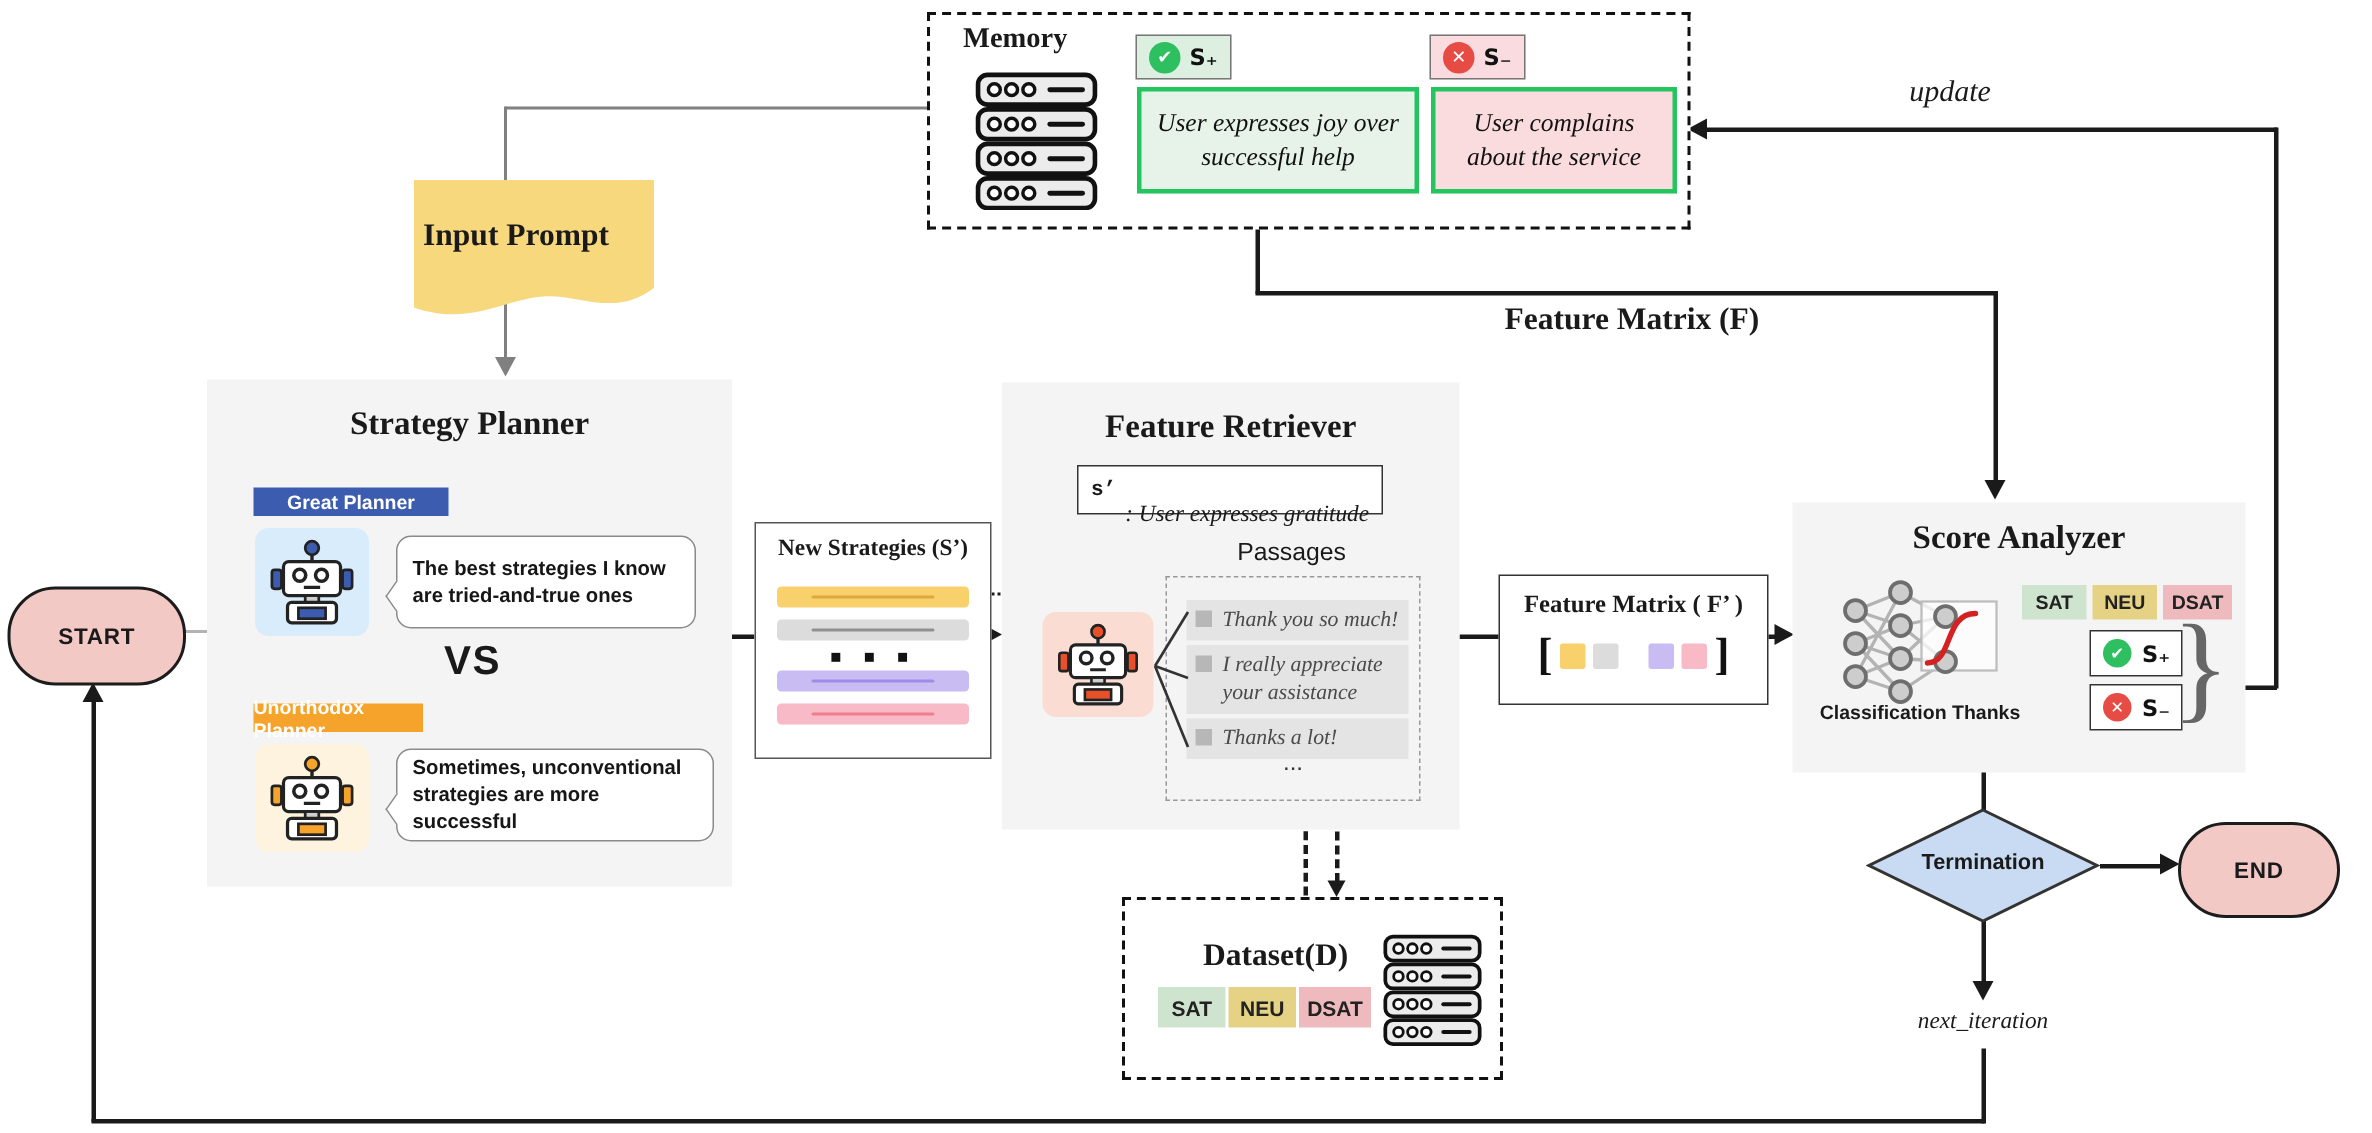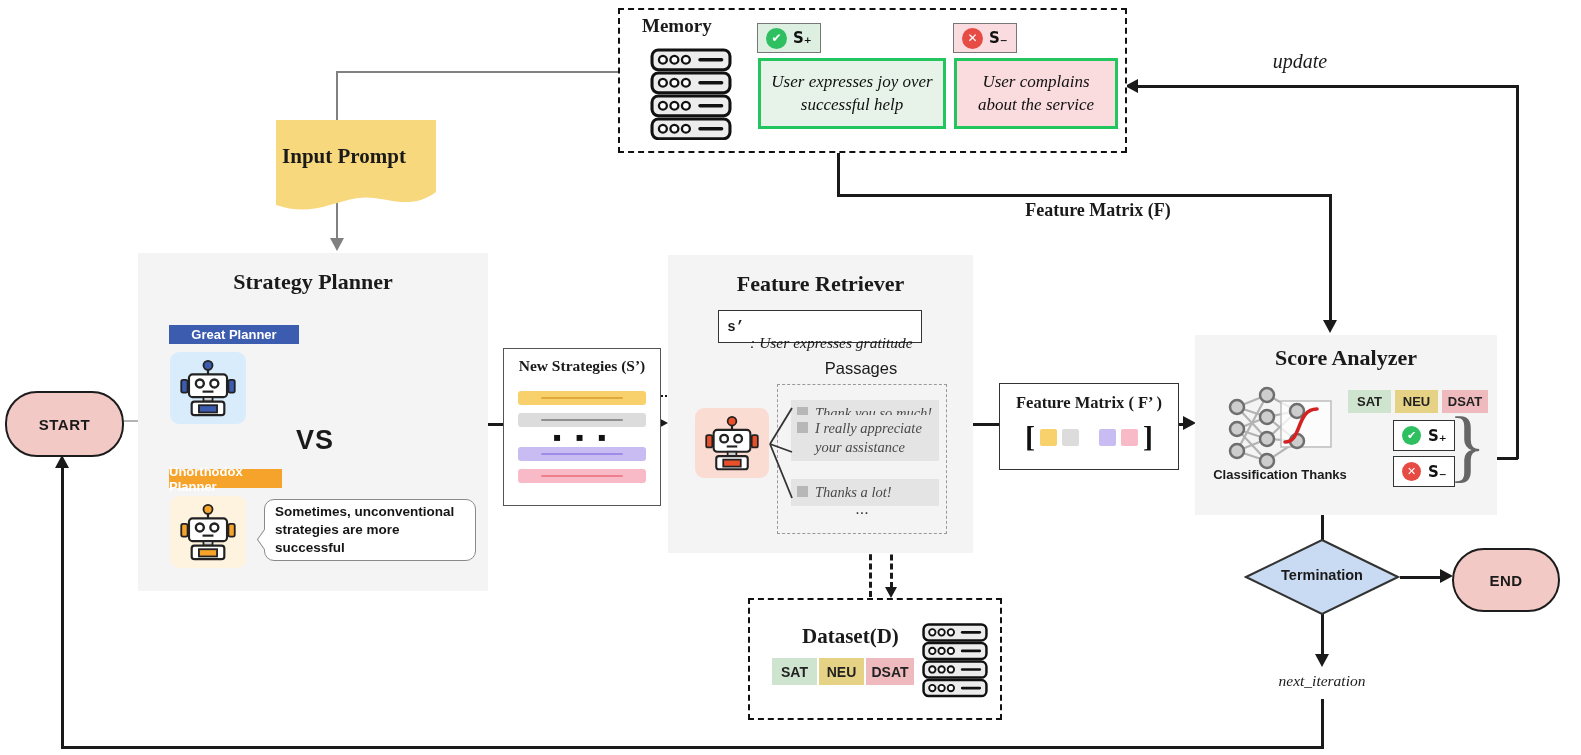--- a/index.html
+++ b/index.html
@@ -230,20 +230,21 @@
   </div>
 
   <div class="panel" style="left:138px;top:253px;width:350px;height:338px;">
     <div class="panel-title abs" style="left:0;top:16px;width:100%;">Strategy Planner</div>
     <div class="plan-badge" style="left:31px;top:72px;width:130px;background:var(--blue-badge);">Great Planner</div>
     <div class="robot-tile" style="left:32px;top:99px;width:76px;height:72px;background:var(--blue-tile);--rc:var(--blue-badge);">
       <svg width="58" height="58">
           <use href="#robot"></use>
         </svg>
     </div>
+    <div class="bubble" style="left:126px;top:104px;width:200px;height:62px;">The best strategies I know are tried-and-true ones</div>
     <div class="vs" style="left:158px;top:172px;">VS</div>
     <div class="plan-badge" style="left:31px;top:216px;width:113px;background:var(--orange-badge);">Unorthodox Planner</div>
     <div class="robot-tile" style="left:32px;top:243px;width:76px;height:72px;background:var(--orange-tile);--rc:var(--orange-badge);">
       <svg width="58" height="58">
           <use href="#robot"></use>
         </svg>
     </div>
     <div class="bubble" style="left:126px;top:246px;width:212px;height:62px;">Sometimes, unconventional strategies are more successful</div>
   </div>
 
@@ -271,21 +272,21 @@
     <div class="white-box" style="left:50px;top:55px;width:202px;height:31px;display:flex;align-items:center;justify-content:center;gap:6px;">
       <span class="mono" style="font-size:14px;font-weight:bold;">s’</span>
       <span class="serif-i" style="font-size:15.5px;margin-top:32px;">: User expresses gratitude</span>
     </div>
     <div class="abs" style="left:109px;top:104px;width:168px;text-align:center;font-size:16.5px;font-weight:normal;">Passages</div>
     <div class="abs" style="left:109px;top:129px;width:168px;height:148px;border:1.5px dashed #999;">
       <div class="passage" style="left:13px;top:15px;width:148px;">
         <span class="psq"></span>
         <span>Thank you so much!</span>
       </div>
-      <div class="passage" style="left:13px;top:30px;width:148px;">
+      <div class="passage" style="left:13px;top:45px;width:148px;">
         <span class="psq"></span>
         <span>I really appreciate your assistance</span>
       </div>
       <div class="passage" style="left:13px;top:94px;width:148px;">
         <span class="psq"></span>
         <span>Thanks a lot!</span>
       </div>
       <div class="abs" style="left:0;top:115px;width:100%;text-align:center;font-size:16px;color:#333;">...</div>
     </div>
     <div class="robot-tile" style="left:27px;top:153px;width:74px;height:70px;background:var(--red-tile);--rc:#e8502a;">
@@ -306,21 +307,21 @@
       <span class="bracket">[</span>
       <span class="sq" style="background:var(--bar-yellow);"></span>
       <span class="sq" style="background:var(--bar-gray);"></span>
       <span style="width:10px;"></span>
       <span class="sq" style="background:var(--bar-purple);"></span>
       <span class="sq" style="background:var(--bar-pink);"></span>
       <span class="bracket">]</span>
     </div>
   </div>
 
-  <div class="abs serif-b" style="left:1003px;top:200px;width:190px;text-align:center;font-size:18px;">Feature Matrix (F)</div>
+  <div class="abs serif-b" style="left:1003px;top:200px;width:190px;font-size:21px;">Feature Matrix (F)</div>
 
   <div class="panel" style="left:1195px;top:335px;width:302px;height:180px;">
     <div class="panel-title abs" style="left:0;top:10px;width:100%;">Score Analyzer</div>
     <svg class="abs" style="left:30px;top:50px;" width="110" height="88">
         <use href="#nn"></use>
       </svg>
     <div class="abs" style="left:5px;top:132px;width:160px;text-align:center;font-size:13px;font-weight:bold;">Classification Thanks</div>
     <div class="abs" style="left:153px;top:55px;display:flex;gap:4px;">
       <div class="cbadge" style="width:43px;height:23px;background:var(--sat);font-size:13px;">SAT</div>
       <div class="cbadge" style="width:43px;height:23px;background:var(--neu);font-size:13px;">NEU</div>

